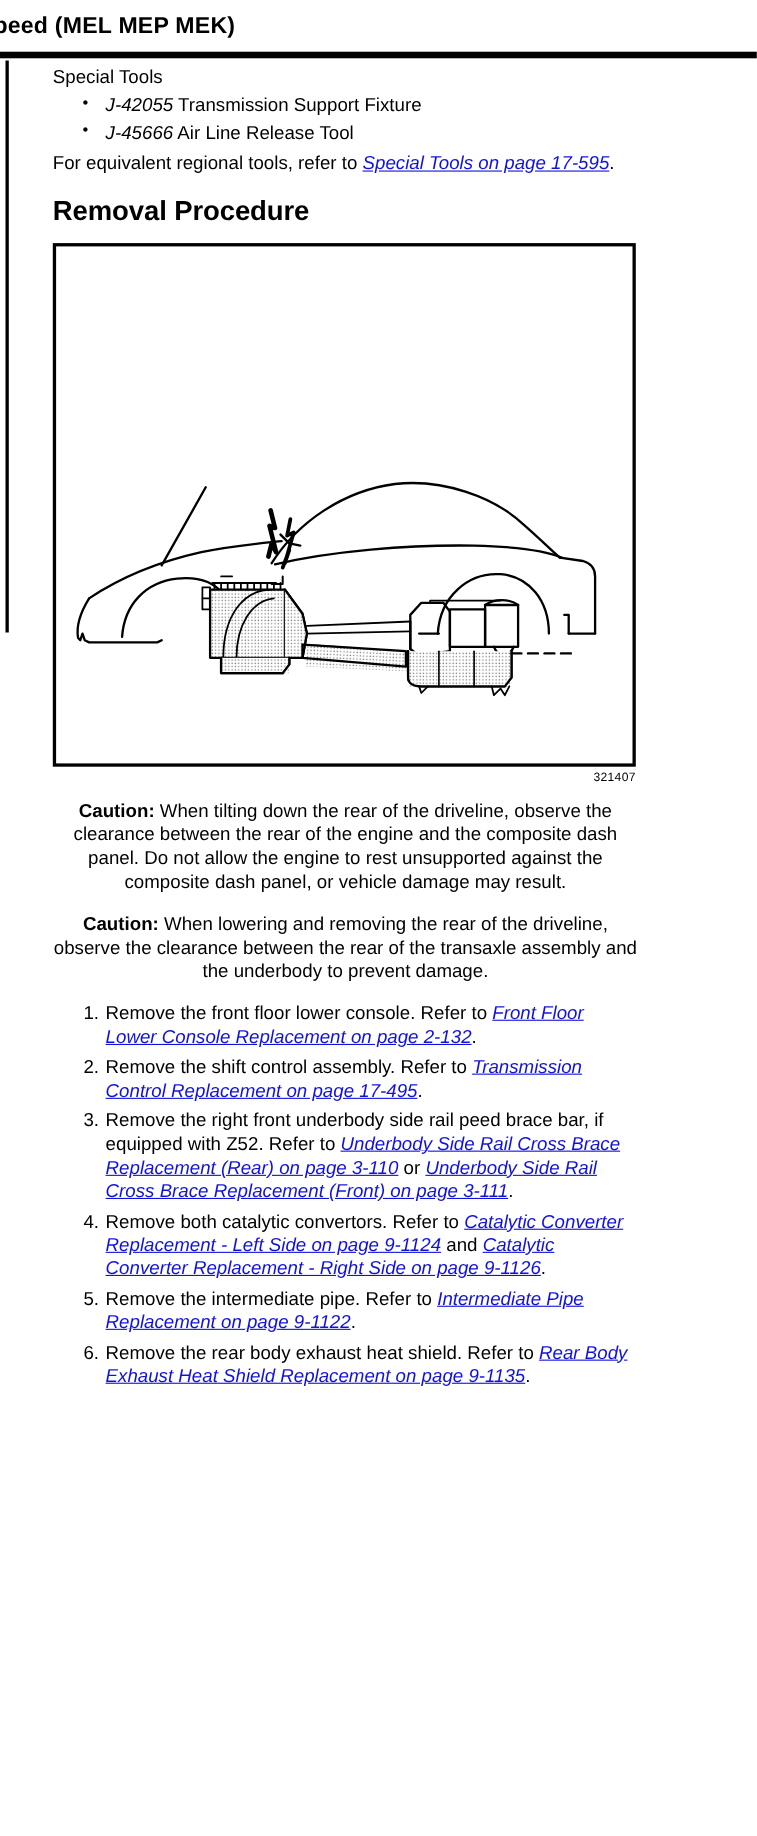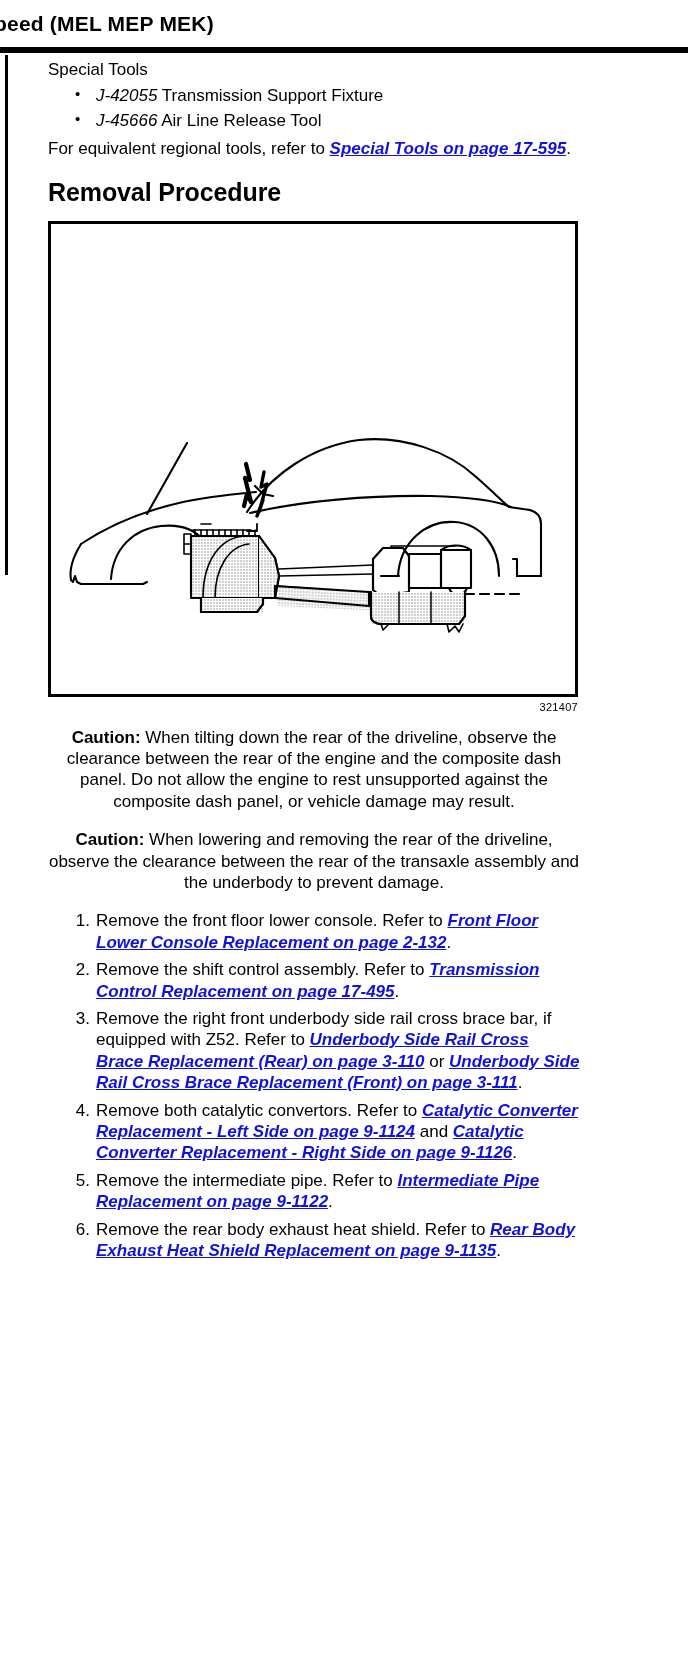--- a/index.html
+++ b/index.html
@@ -106,21 +106,20 @@
     font-size: 17px;
     line-height: 1.26;
     margin: 4px 0 0 0;
   }
 
   a.xref {
     color: #1111dd;
     text-decoration: underline;
     font-style: italic;
     cursor: pointer;
-    font-weight: bold;
   }
 
   
   .figure-wrap {
     margin-top: 14px;
     width: 530px;
   }
   .figure-box {
     border: 3px solid #000;
     width: 524px;
@@ -301,19 +300,19 @@
     <span class="lead">Caution:</span><span>  When tilting down the rear of the driveline, observe the clearance between the rear of the engine and the composite dash panel. Do not allow the engine to rest unsupported against the composite dash panel, or vehicle damage may result.</span>
   </p>
 
   <p class="caution">
     <span class="lead">Caution:</span><span>  When lowering and removing the rear of the driveline, observe the clearance between the rear of the transaxle assembly and the underbody to prevent damage.</span>
   </p>
 
   <ol class="steps" id="steps-list">
       <li><span class="num">1.</span><span>Remove the front floor lower console. Refer to </span><a class="xref">Front Floor Lower Console Replacement on page 2-132</a><span>.</span></li>
       <li><span class="num">2.</span><span>Remove the shift control assembly. Refer to </span><a class="xref">Transmission Control Replacement on page 17-495</a><span>.</span></li>
-      <li><span class="num">3.</span><span>Remove the right front underbody side rail cross brace bar, if equipped with Z52. Refer to </span><a class="xref">Underbody Side Rail Cross Brace Replacement (Rear) on page 3-110</a><span> or </span><a class="xref">Underbody Side Rail Cross Brace Replacement (Front) on page 3-111</a><span>.</span></li>
+      <li><span class="num">3.</span><span>Remove the right front underbody side rail peed brace bar, if equipped with Z52. Refer to </span><a class="xref">Underbody Side Rail Cross Brace Replacement (Rear) on page 3-110</a><span> or </span><a class="xref">Underbody Side Rail Cross Brace Replacement (Front) on page 3-111</a><span>.</span></li>
       <li><span class="num">4.</span><span>Remove both catalytic convertors. Refer to </span><a class="xref">Catalytic Converter Replacement - Left Side on page 9-1124</a><span> and </span><a class="xref">Catalytic Converter Replacement - Right Side on page 9-1126</a><span>.</span></li>
       <li><span class="num">5.</span><span>Remove the intermediate pipe. Refer to </span><a class="xref">Intermediate Pipe Replacement on page 9-1122</a><span>.</span></li>
       <li><span class="num">6.</span><span>Remove the rear body exhaust heat shield. Refer to </span><a class="xref">Rear Body Exhaust Heat Shield Replacement on page 9-1135</a><span>.</span></li>
     </ol>
 
 </div>
 
 </body></html>

